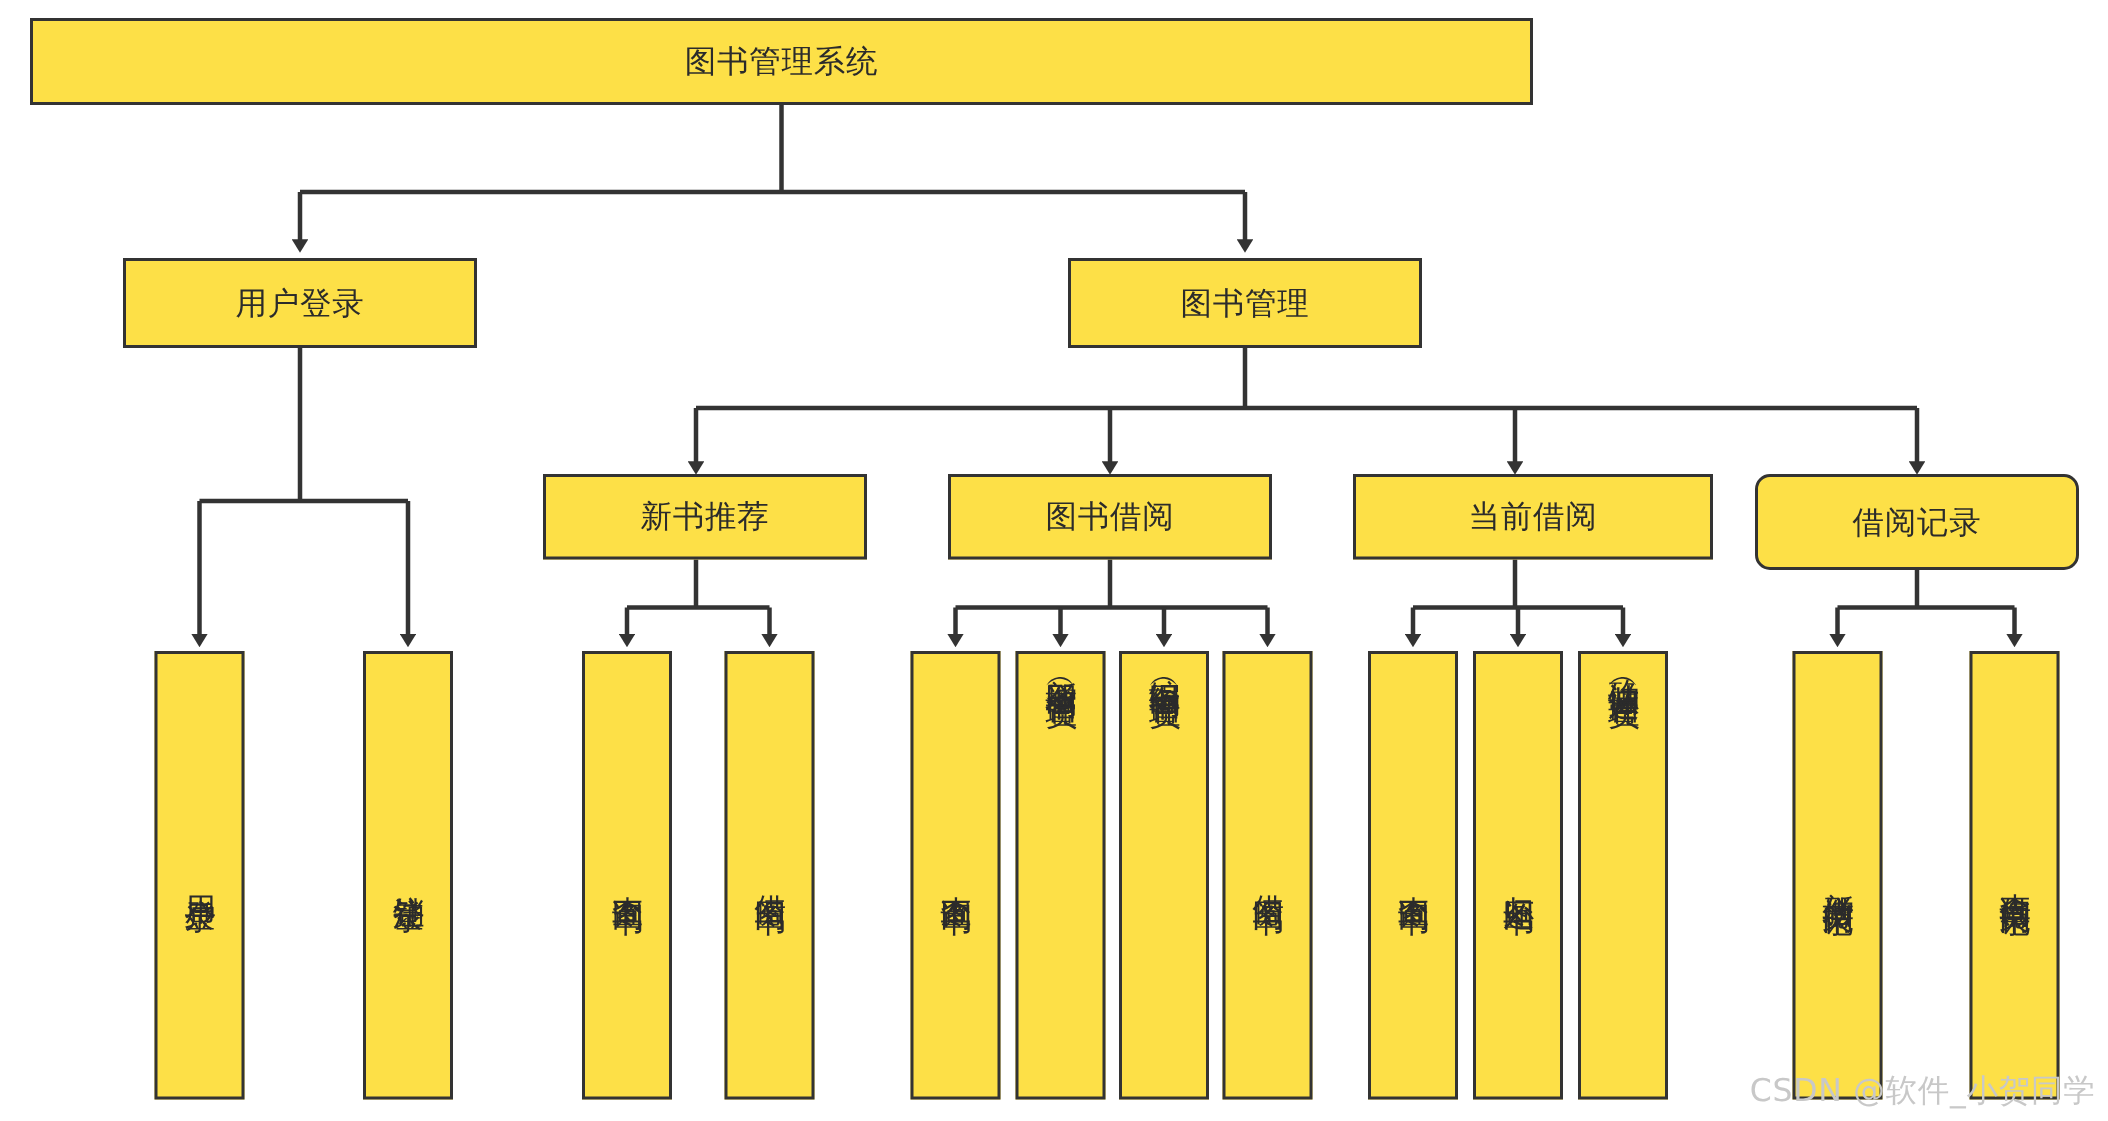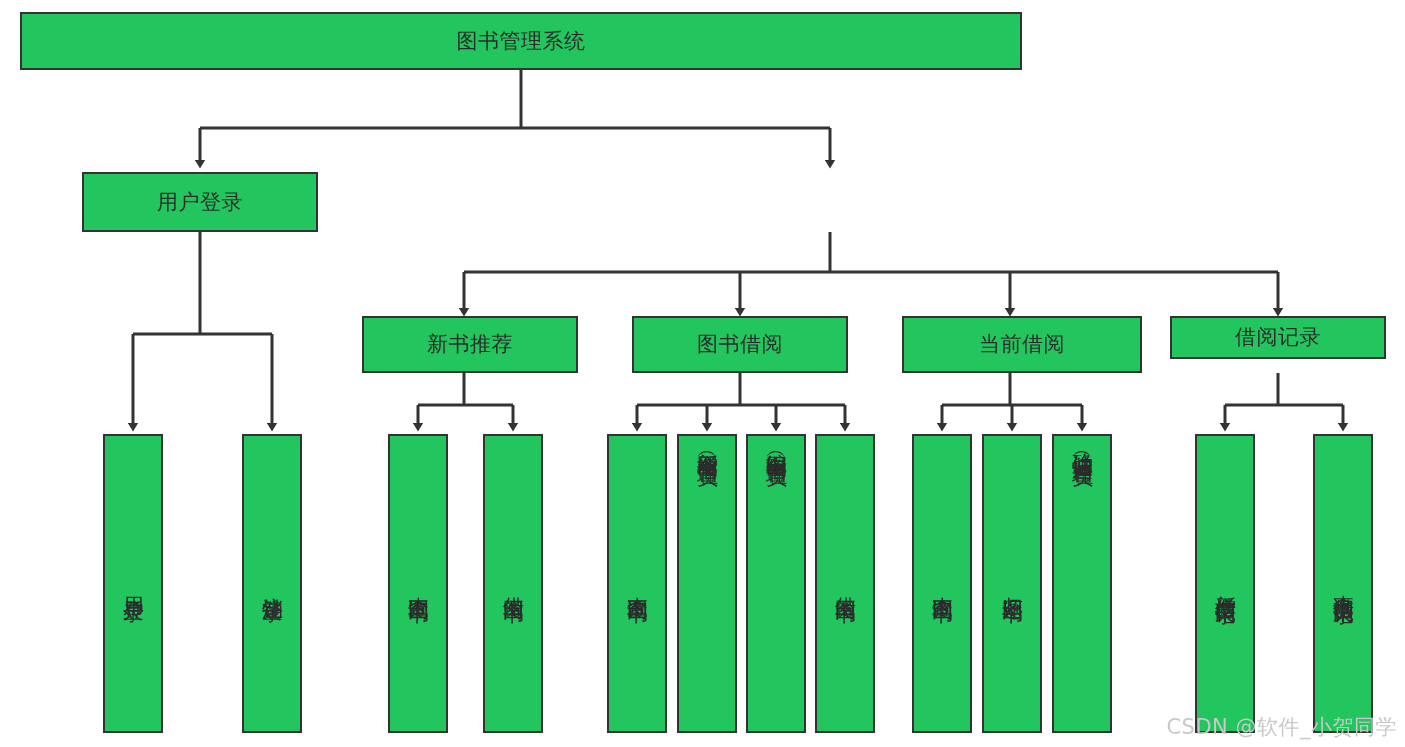--- a/index.html
+++ b/index.html
@@ -20,21 +20,21 @@
   #diagram-svg {
     position: absolute;
     left: 0;
     top: 0;
     width: 1405px;
     height: 747px;
   }
   .node-box {
     position: absolute;
     box-sizing: border-box;
-    background: #22c55e;
+    background: #fde047;
     border: 2px solid #333333;
     display: flex;
     align-items: center;
     justify-content: center;
     overflow: hidden;
   }
   .node-label {
     color: #2b2b2b;
     font-size: 21px;
     line-height: 1.18;
@@ -115,31 +115,34 @@
     </g>
   </svg>
 
   <div class="node-box" style="left:20px; top:12px; width:1002px; height:58px;">
     <span class="node-label">图书管理系统</span>
   </div>
 
   <div class="node-box" style="left:82px; top:172px; width:236px; height:60px;">
     <span class="node-label">用户登录</span>
   </div>
+  <div class="node-box" style="left:712px; top:172px; width:236px; height:60px;">
+    <span class="node-label">图书管理</span>
+  </div>
 
   <div class="node-box" style="left:362px; top:316px; width:216px; height:57px;">
     <span class="node-label">新书推荐</span>
   </div>
   <div class="node-box" style="left:632px; top:316px; width:216px; height:57px;">
     <span class="node-label">图书借阅</span>
   </div>
   <div class="node-box" style="left:902px; top:316px; width:240px; height:57px;">
     <span class="node-label">当前借阅</span>
   </div>
-  <div class="node-box" style="left:1170px; top:316px; width:216px; height:43px;">
+  <div class="node-box" style="left:1170px; top:316px; width:216px; height:64px;border-radius:10px;">
     <span class="node-label">借阅记录</span>
   </div>
 
   <div class="node-box vertical" style="left:103px; top:434px; width:60px; height:299px;">
     <span class="node-label">用户登录</span>
   </div>
   <div class="node-box vertical" style="left:242px; top:434px; width:60px; height:299px;">
     <span class="node-label">注销登录</span>
   </div>
 

